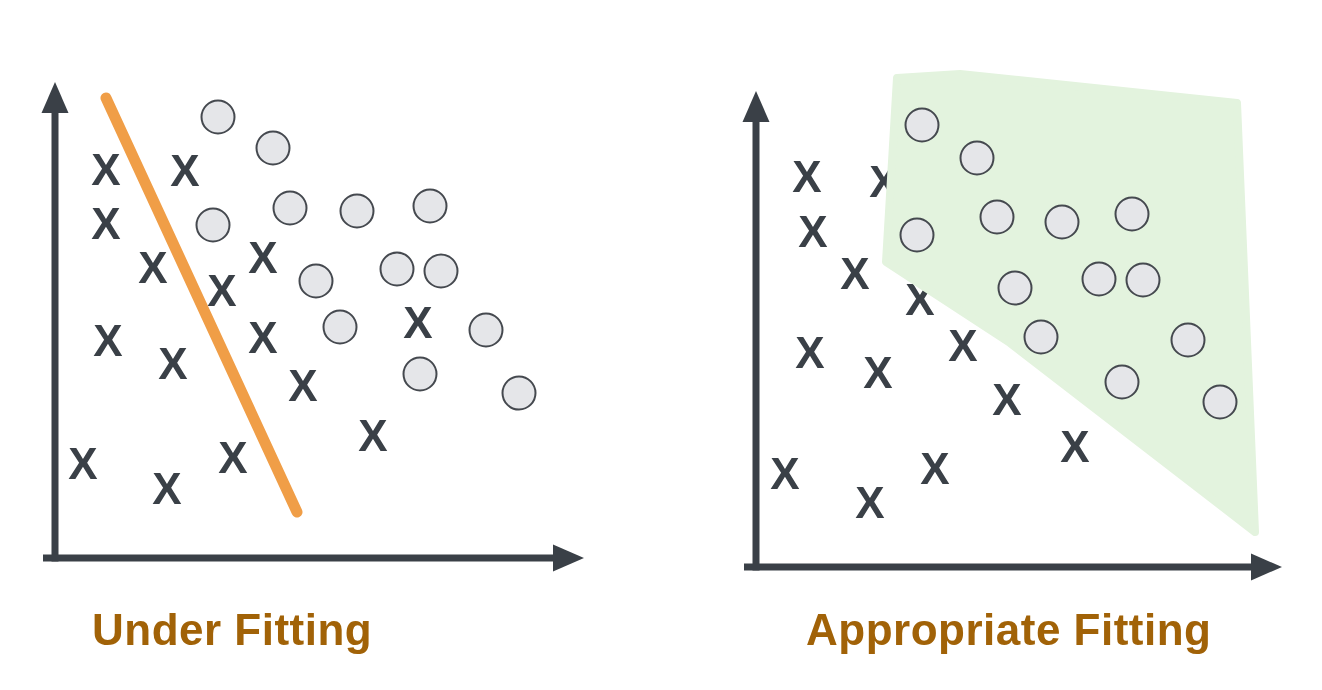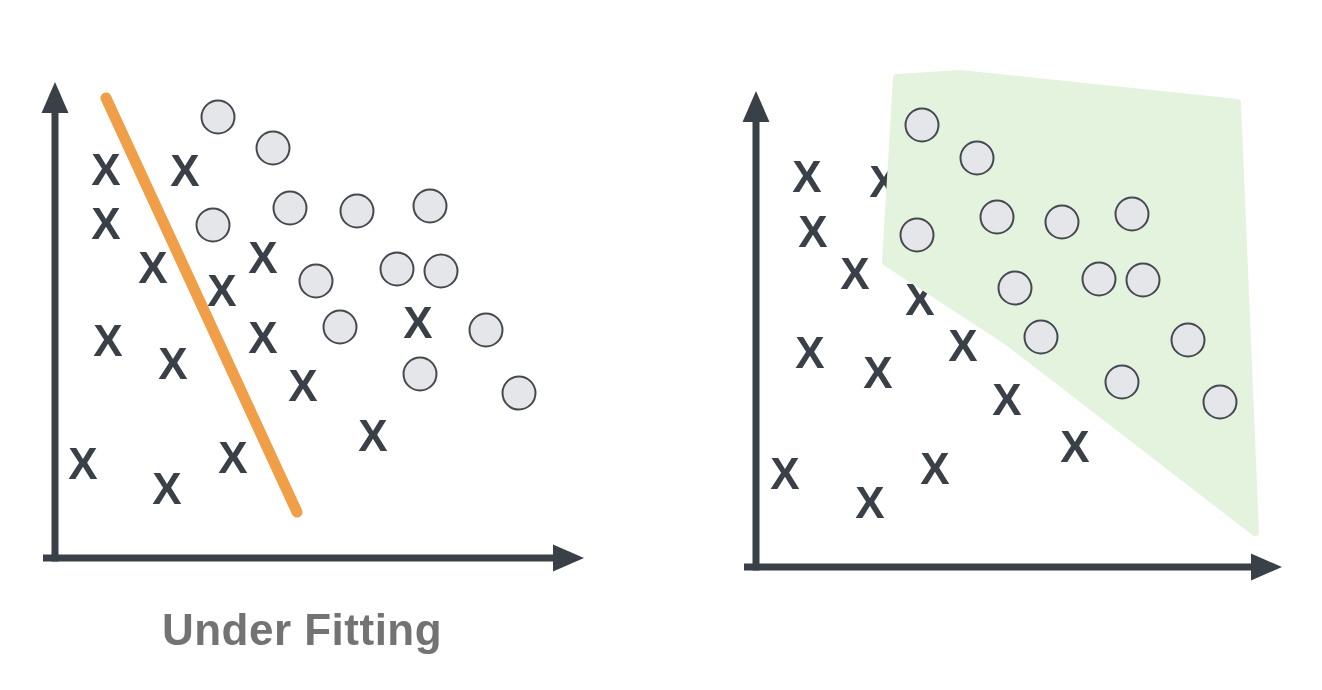--- a/index.html
+++ b/index.html
@@ -8,25 +8,24 @@
     width:1322px;height:690px;
     background:#ffffff;
     overflow:hidden;
     font-family:"Liberation Sans", sans-serif;
   }
   #diagram-svg{position:absolute;left:0;top:0;}
   .panel-title{
     position:absolute;
     top:606px;
     width:420px;
-    text-align:center;
     font-weight:bold;
     font-size:44px;
     line-height:1.1;
-    color:#737373;
+    color:#a16207;
     letter-spacing:0.5px;
     user-select:none;
   }
   #title-under{left:92px;}
   #title-appropriate{left:806px;}
 </style>
 </head>
 <body>
 
 <div class="canvas">
@@ -95,13 +94,14 @@
         <circle cx="1015" cy="288" r="16.5" fill="#e5e6e9" stroke="#45494f" stroke-width="2"></circle>
         <circle cx="1099" cy="279" r="16.5" fill="#e5e6e9" stroke="#45494f" stroke-width="2"></circle>
         <circle cx="1143" cy="280" r="16.5" fill="#e5e6e9" stroke="#45494f" stroke-width="2"></circle>
         <circle cx="1041" cy="337" r="16.5" fill="#e5e6e9" stroke="#45494f" stroke-width="2"></circle>
         <circle cx="1188" cy="340" r="16.5" fill="#e5e6e9" stroke="#45494f" stroke-width="2"></circle>
         <circle cx="1122" cy="382" r="16.5" fill="#e5e6e9" stroke="#45494f" stroke-width="2"></circle>
         <circle cx="1220" cy="402" r="16.5" fill="#e5e6e9" stroke="#45494f" stroke-width="2"></circle>
       </g>
     </svg>
   <div class="panel-title" id="title-under">Under Fitting</div>
+  <div class="panel-title" id="title-appropriate">Appropriate Fitting</div>
 </div>
 
 </body></html>

